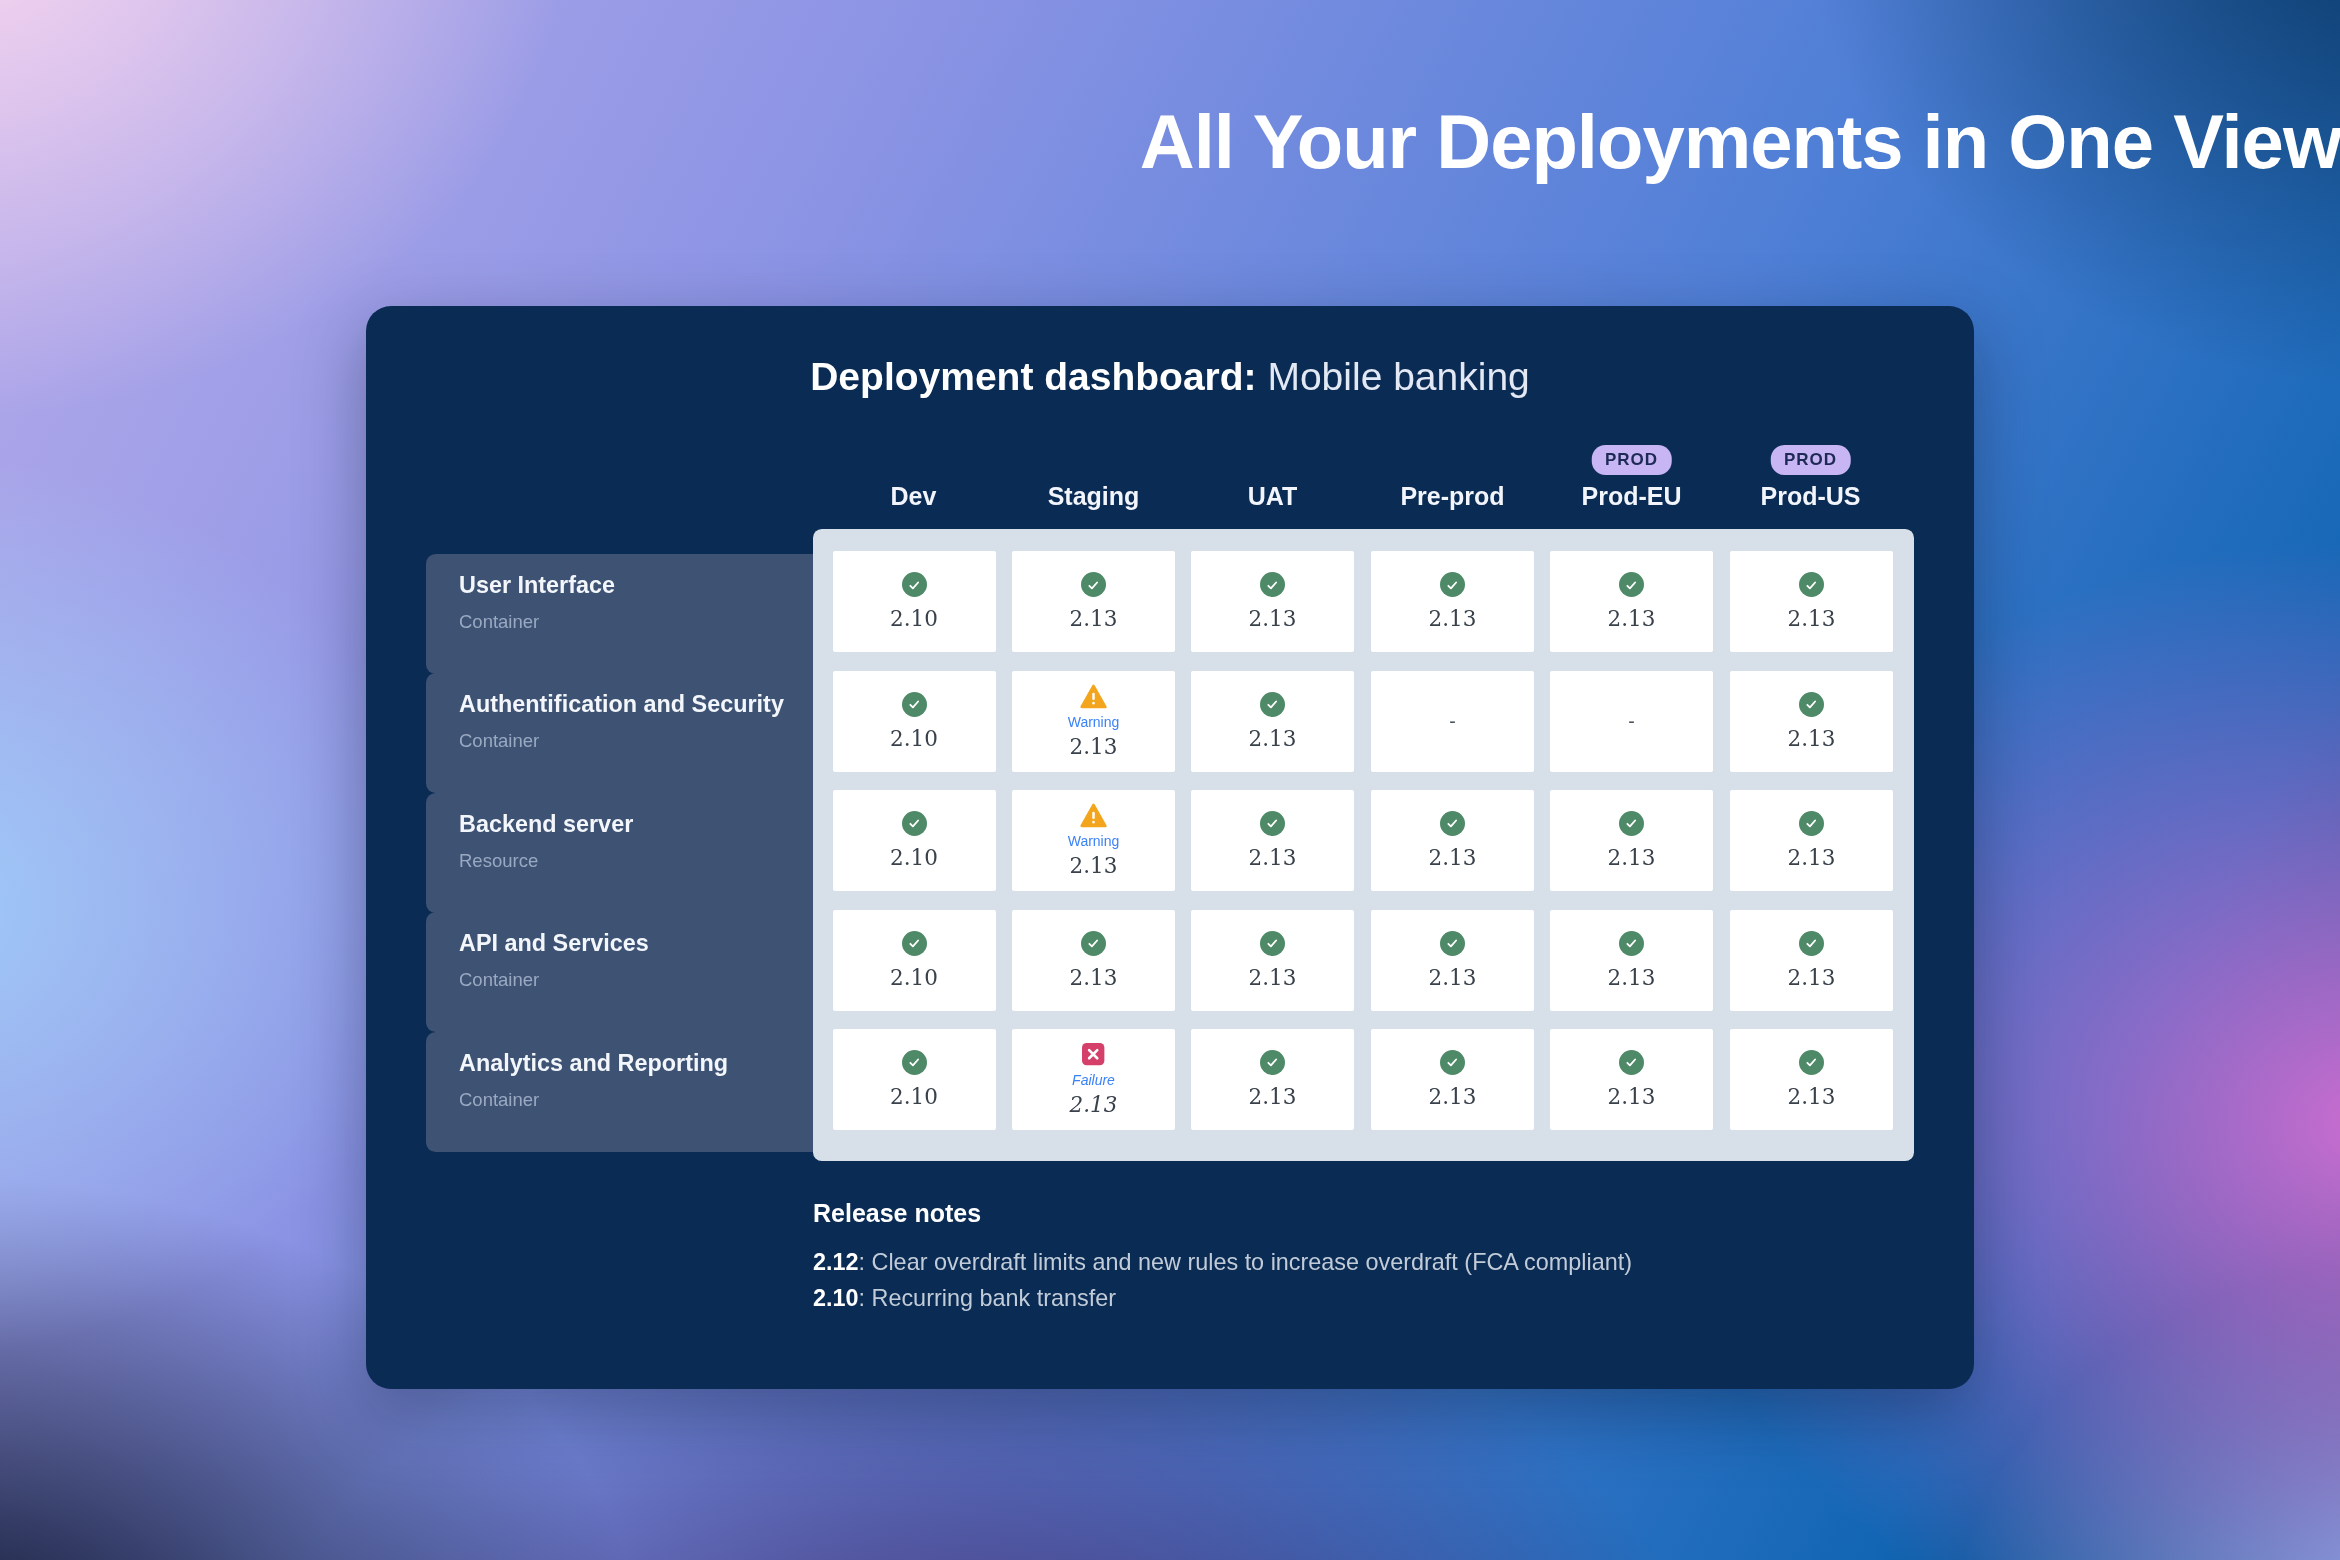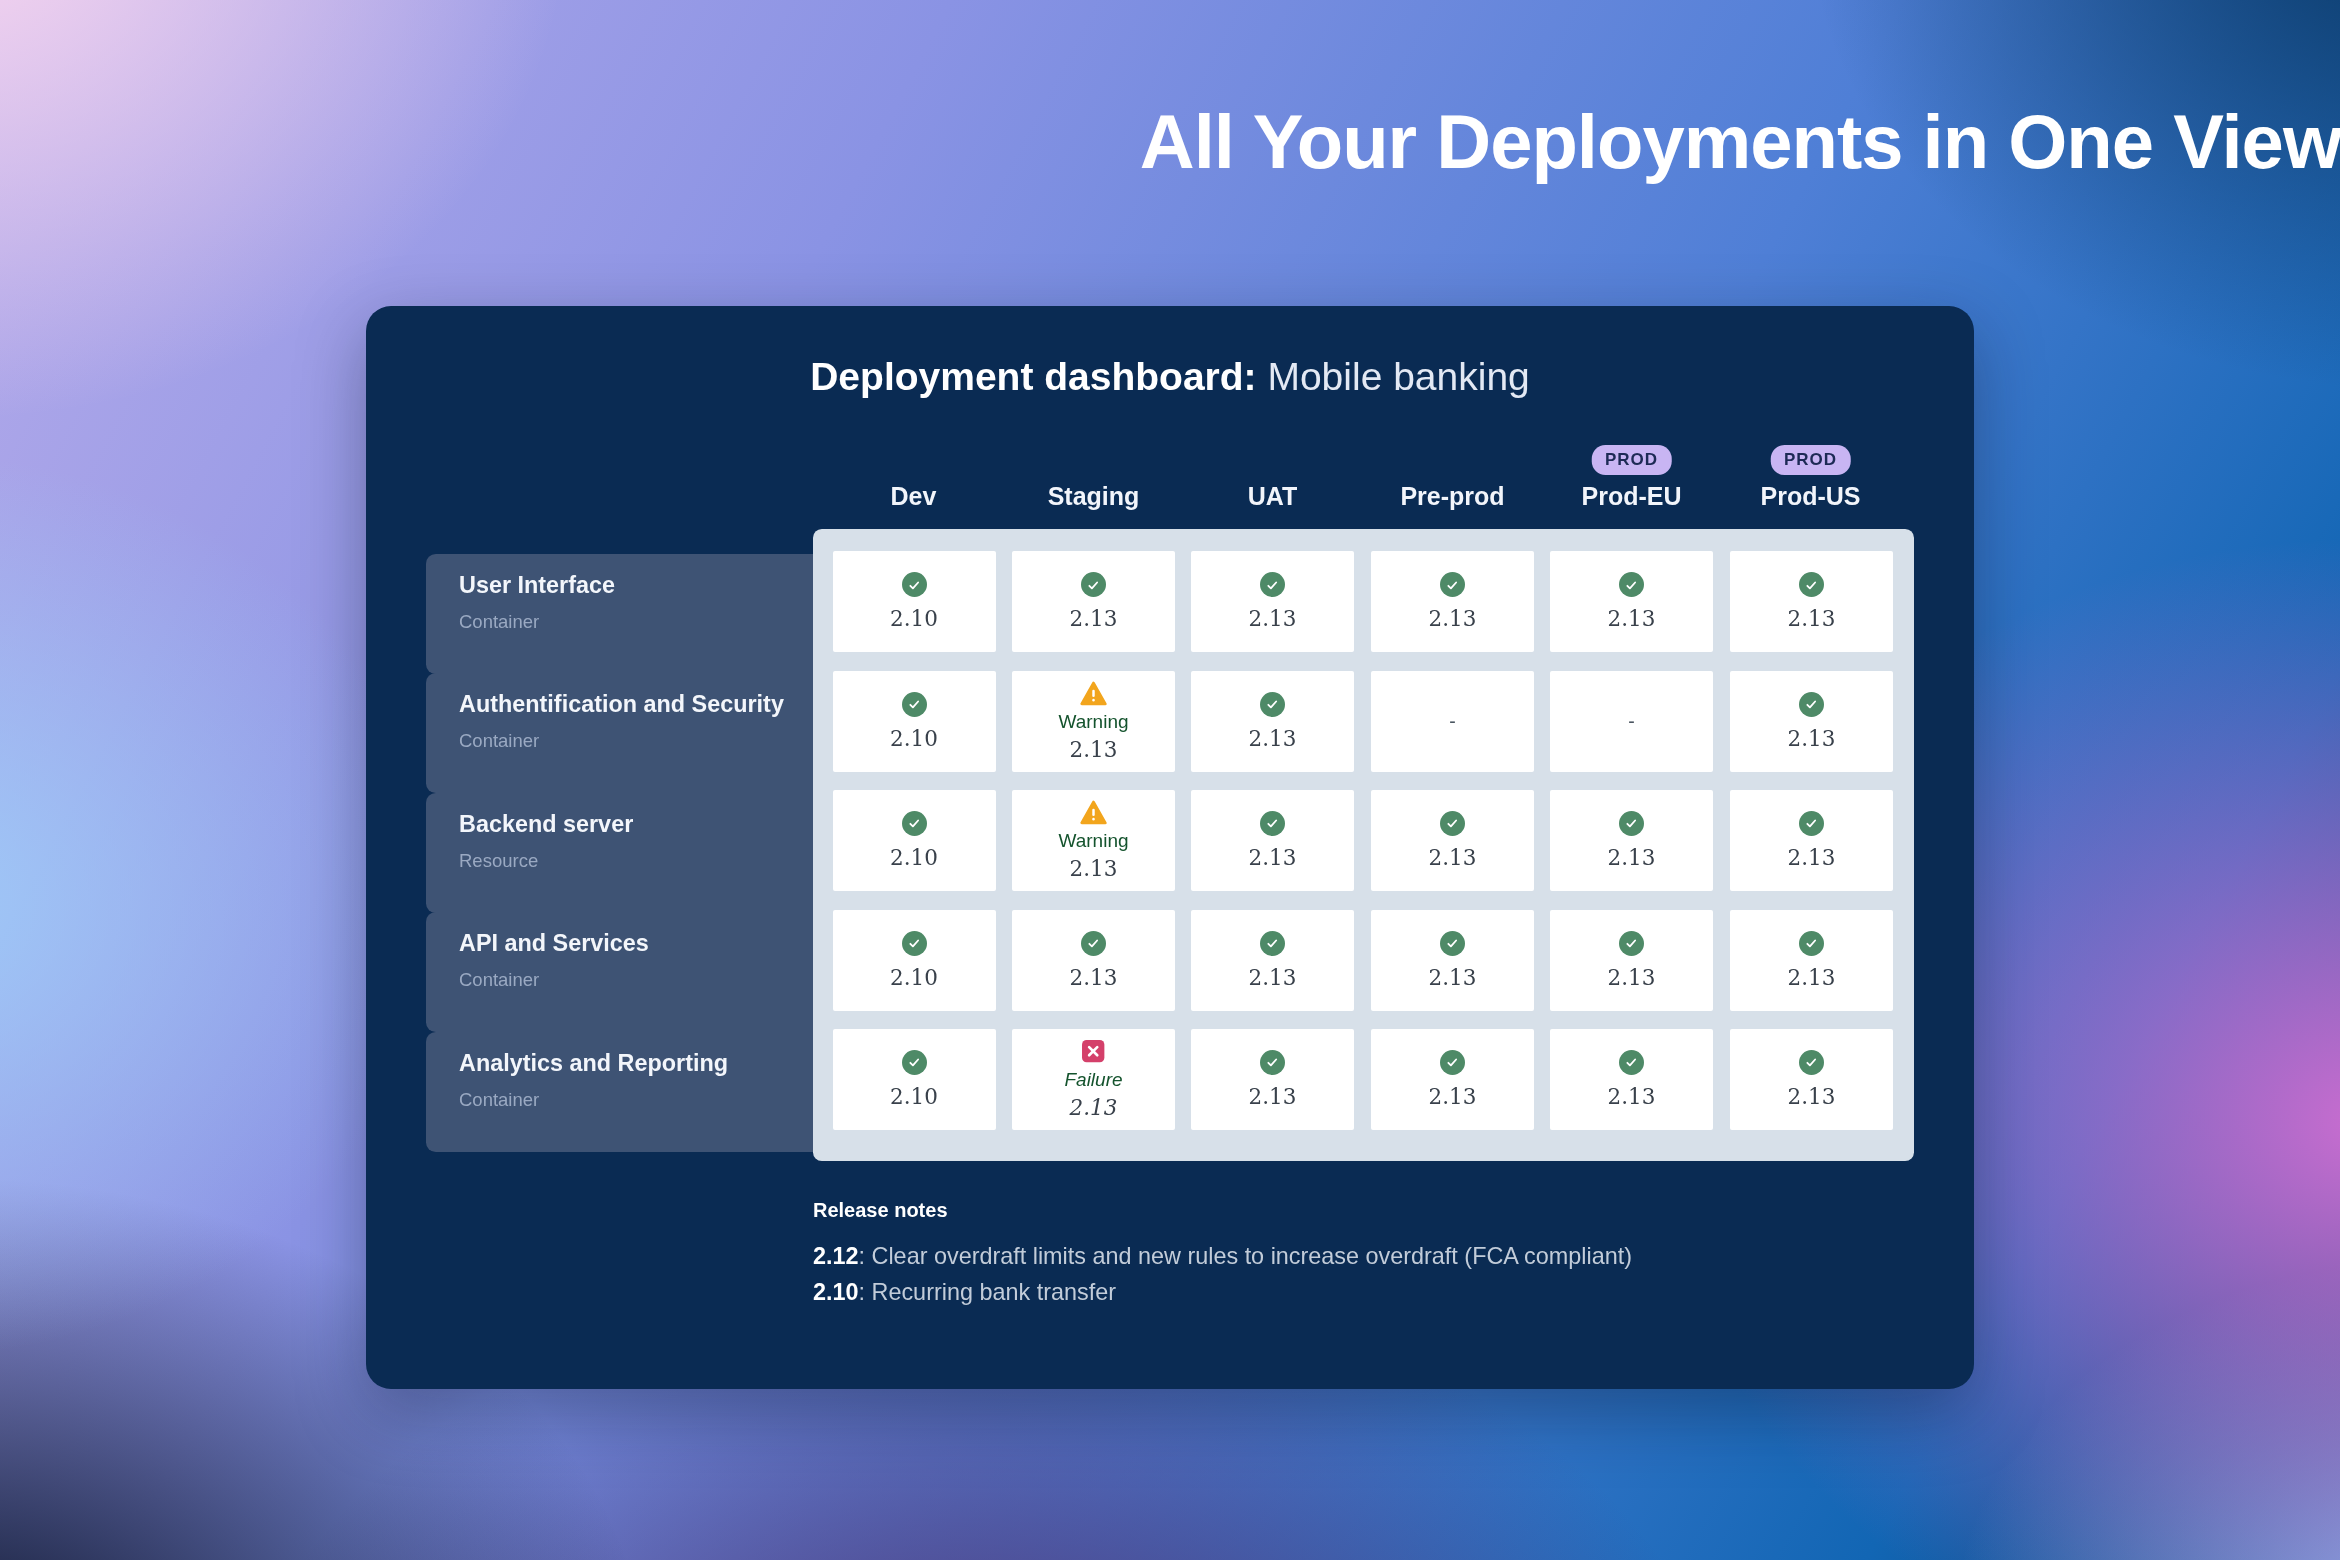--- a/index.html
+++ b/index.html
@@ -52,21 +52,21 @@
     background:var(--panel,#d7e0e9);border-radius:8.8px;z-index:2;
   }
   .cell{
     position:absolute;width:163px;height:101px;background:#ffffff;
     display:flex;flex-direction:column;align-items:center;justify-content:center;
     border-radius:2px;
   }
   .cell .version{
     font-family:"DejaVu Serif", serif;font-size:21.5px;color:#39414b;margin-top:8.8px;
   }
-  .cell .status-label{font-size:19px;color:#14532d;margin-top:4.9px;}
+  .cell .status-label{font-size:14px;color:#3b82f6;margin-top:4.9px;}
   .cell .status-label + .version{margin-top:3.9px;}
   .cell .dash{font-size:19.5px;color:#4a5560;}
   .icon-circle{
     width:25px;height:25px;border-radius:50%;background:var(--success,#4e8a67);
     display:flex;align-items:center;justify-content:center;flex:0 0 auto;
   }
   .icon-warning svg,.icon-failure svg{display:block;}
   
   .service-row{
     position:absolute;left:60px;width:398px;height:120px;
@@ -74,21 +74,21 @@
   }
   .service-name{
     position:absolute;left:33px;top:17.6px;color:#f3f6fb;
     font-size:23.4px;font-weight:bold;white-space:nowrap;
   }
   .service-type{
     position:absolute;left:33px;top:57px;color:#9aa9c2;font-size:18.5px;
   }
   
   .notes{position:absolute;left:447px;top:893px;width:1053px;}
-  .notes-heading{color:#ffffff;font-size:20px;font-weight:bold;margin:0 0 15.6px 0;}
+  .notes-heading{color:#ffffff;font-size:25px;font-weight:bold;margin:0 0 15.6px 0;}
   .note-line{color:#c2ccd9;font-size:23.4px;line-height:36px;margin:0;}
   .note-line .ver{color:#ffffff;font-weight:bold;}
 </style>
 </head>
 <body>
 
 <div class="stage">
   <h1 class="page-title">All Your Deployments in One View</h1>
 
   <div class="card">

